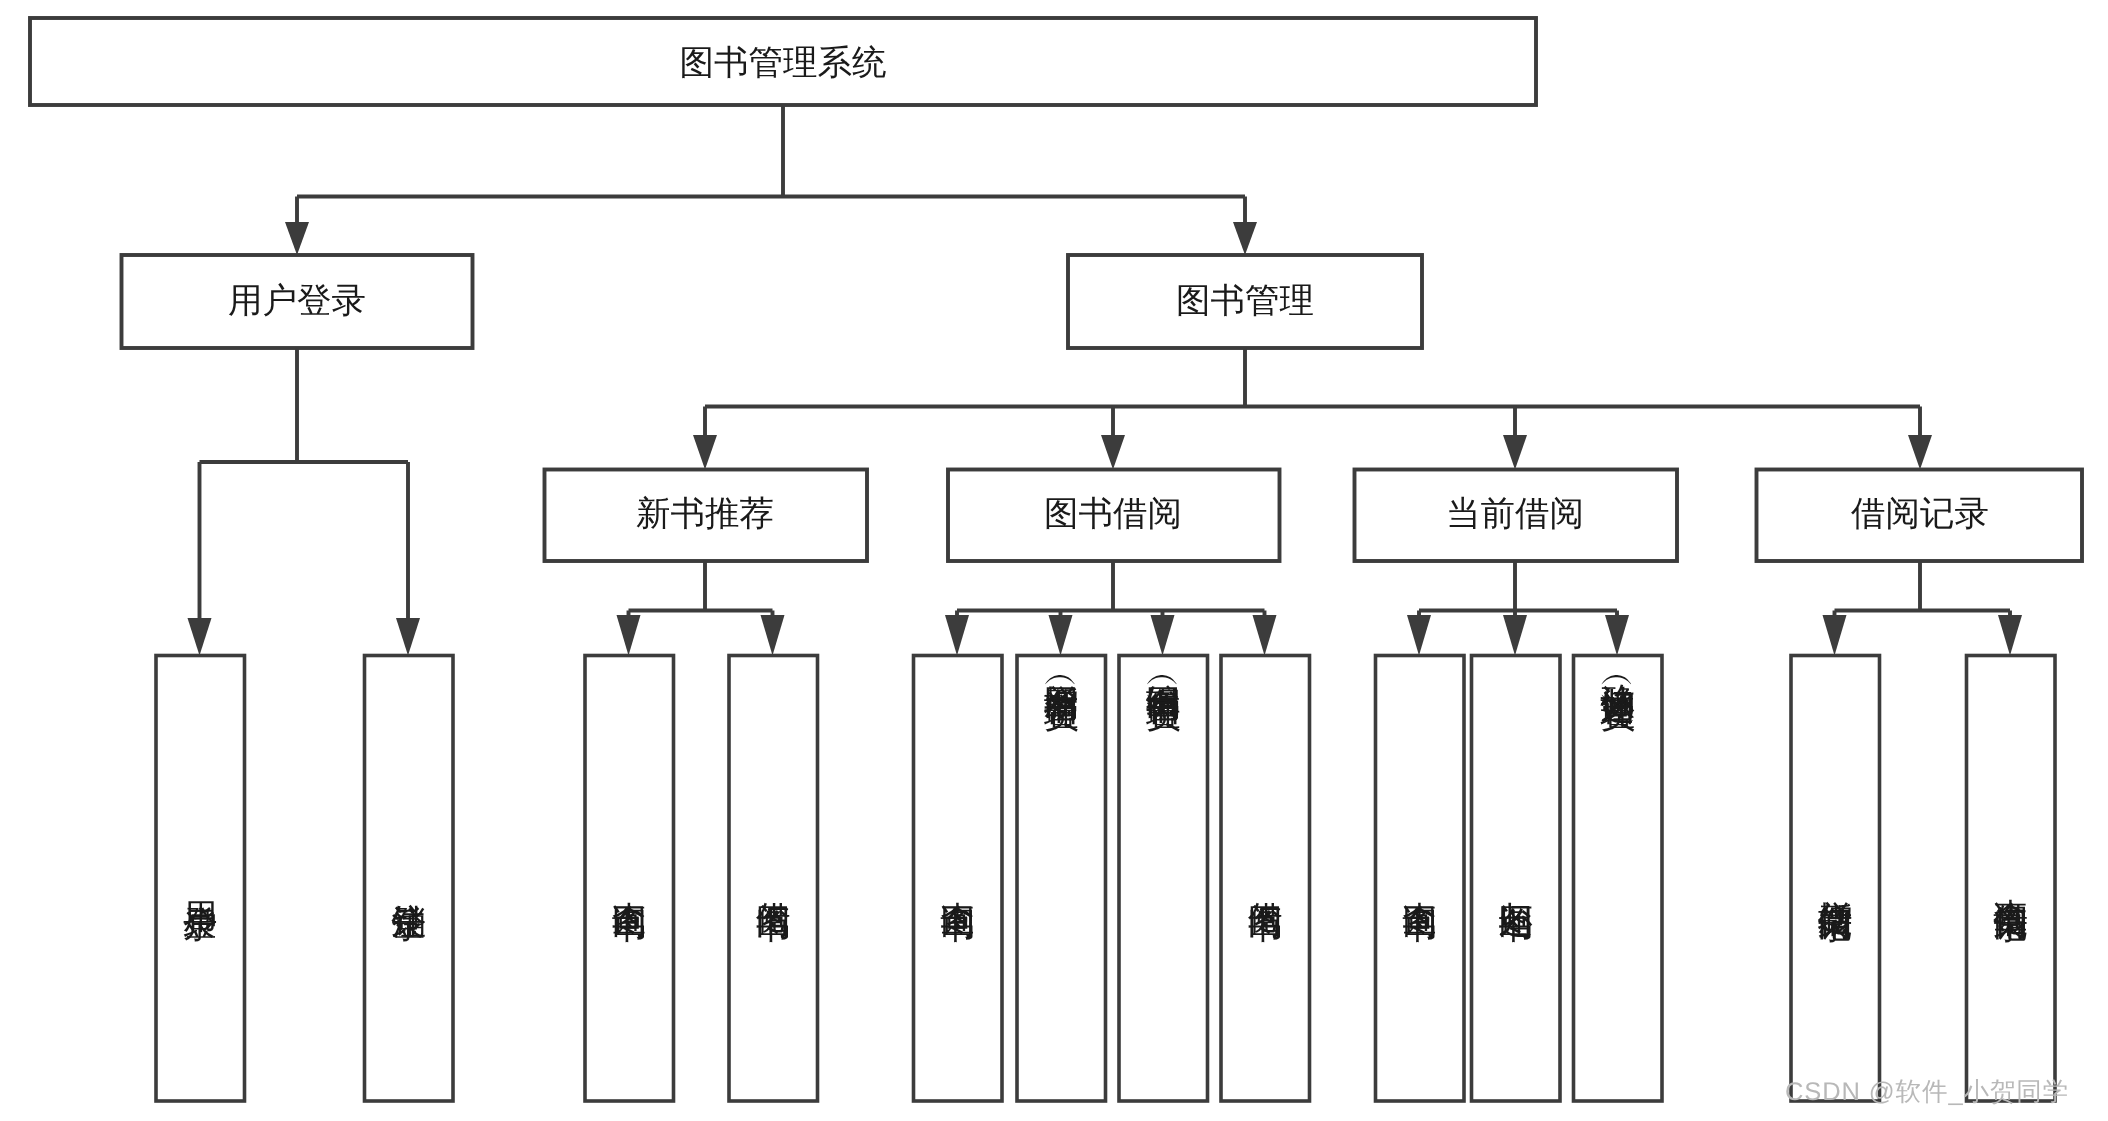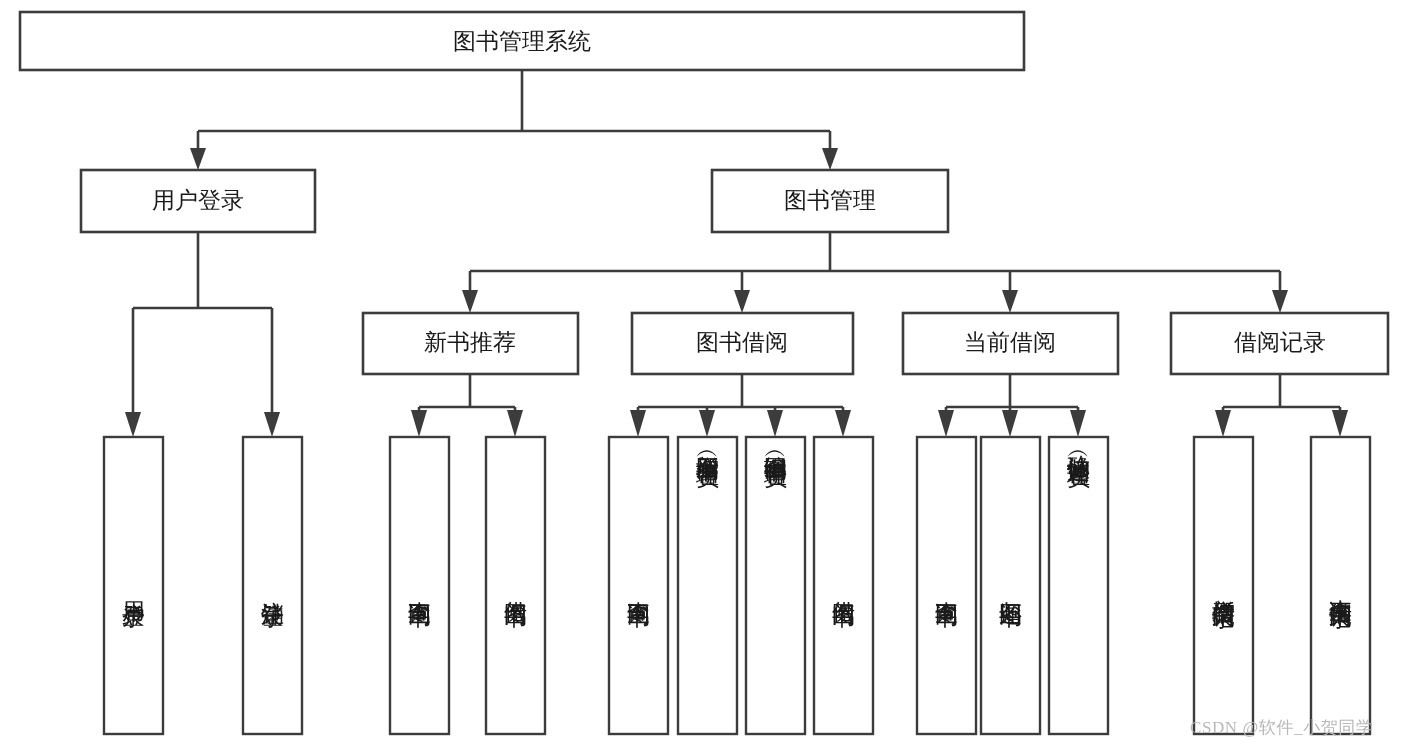--- a/index.html
+++ b/index.html
@@ -67,21 +67,21 @@
     text-orientation: upright;
     font-family: "Liberation Sans", "DejaVu Sans", sans-serif;
     font-size: 23px;
     line-height: 1.18;
     letter-spacing: 1.5px;
     color: #1a1a1a;
     white-space: nowrap;
   }
   .watermark {
     position: absolute;
-    font-family: Liberation Serif, serif;
+    font-family: Liberation Sans, sans-serif;
     font-size: 17px;
     color: #b8b8b8;
     letter-spacing: 0.6px;
     white-space: nowrap;
     pointer-events: none;
   }
 </style>
 </head>
 <body>
 

